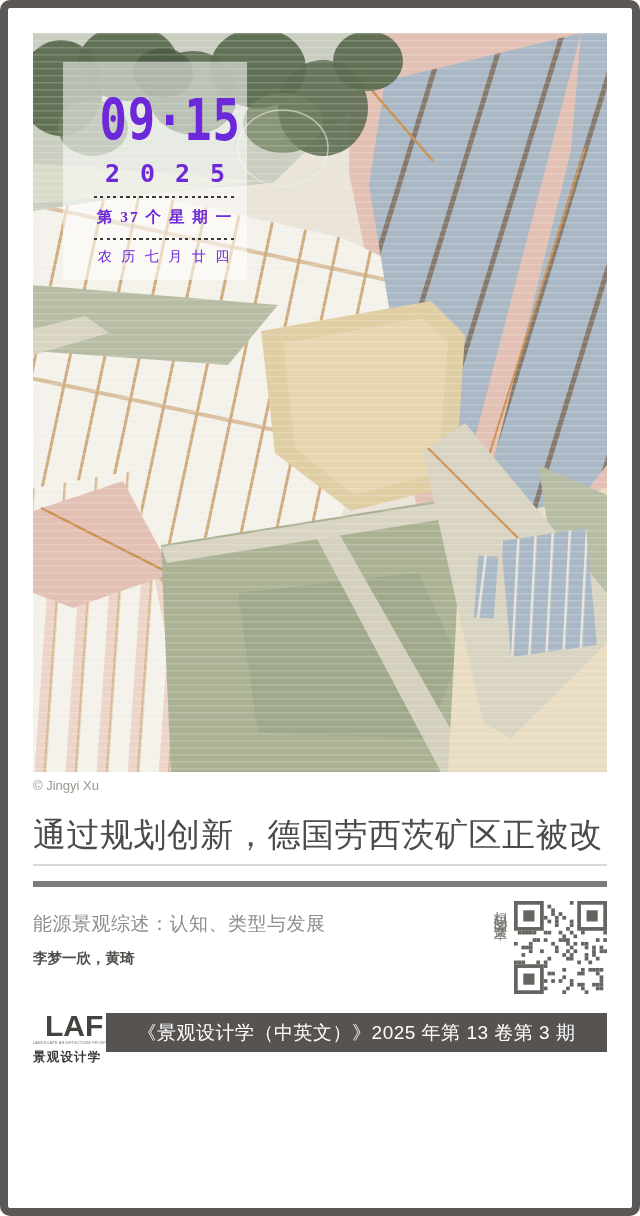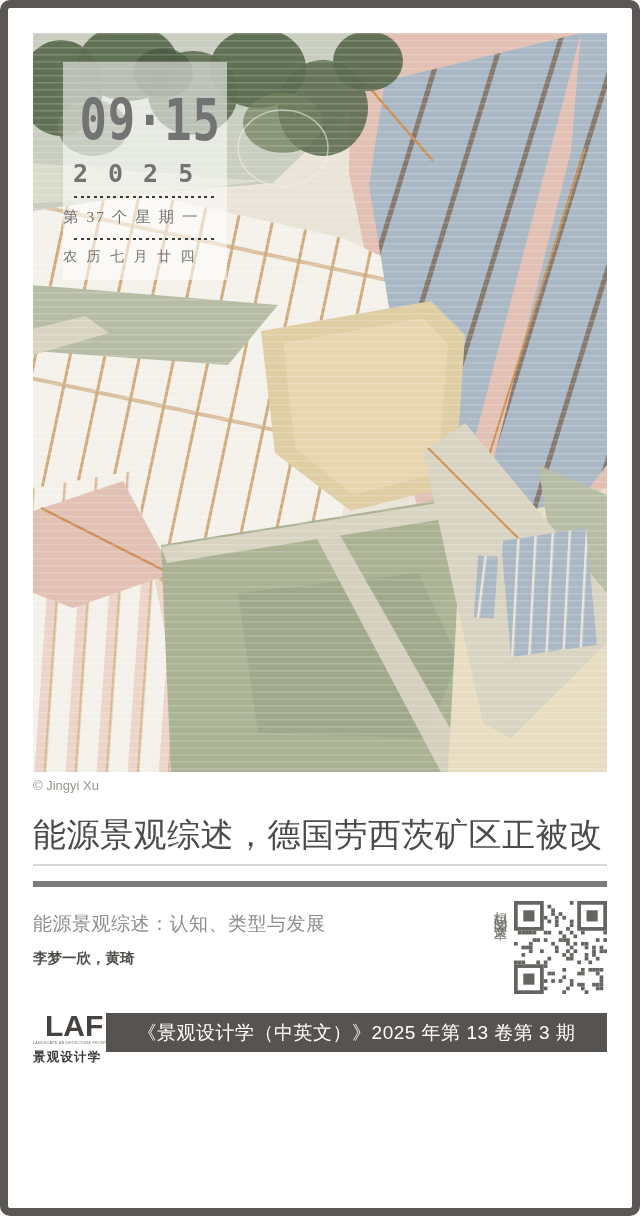--- a/index.html
+++ b/index.html
@@ -1,25 +1,25 @@
 <!DOCTYPE html>
 <html><head>
 <meta charset="utf-8">
 <style>
   html,body{margin:0;padding:0;background:#fff;}
   body{width:640px;height:1216px;font-family:"Liberation Sans",sans-serif;-webkit-font-smoothing:antialiased;}
   .frame{box-sizing:border-box;width:640px;height:1216px;border:8px solid #5a5755;border-radius:10px;background:#fff;padding:25px;overflow:hidden;}
   .illu-wrap{position:relative;width:574px;height:739px;overflow:hidden;}
   .illu-wrap svg{display:block;}
   
-  .date-card{position:absolute;left:30px;top:29px;width:164px;height:218px;background:rgba(255,255,255,.55);color:#737373;text-align:left;}
+  .date-card{position:absolute;left:30px;top:29px;width:164px;height:218px;background:rgba(255,255,255,.55);color:#6d28d9;text-align:center;padding-left:20px;}
   .date-big{margin-top:30px;font-family:"DejaVu Sans Mono",monospace;font-weight:900;font-size:57px;line-height:1;letter-spacing:1px;transform:scaleX(.8);transform-origin:center;}
   .date-year{margin-top:12px;font-family:"DejaVu Sans Mono",monospace;font-weight:700;font-size:25px;line-height:1;letter-spacing:20px;transform:translateX(10px);}
   .dash{margin:10px auto 0;width:142px;height:2px;background:repeating-linear-gradient(90deg,#3b3b36 0 3px,transparent 3px 6.5px);}
-  .date-week{margin-top:9px;font-family:"Liberation Serif",serif;font-weight:400;font-size:15.5px;letter-spacing:2px;}
+  .date-week{margin-top:9px;font-family:"Liberation Serif",serif;font-weight:700;font-size:15.5px;letter-spacing:2px;}
   .date-lunar{margin-top:8px;font-family:"Liberation Serif",serif;font-weight:500;font-size:14px;letter-spacing:3px;}
   
   .credit{margin-top:6px;font-size:13px;color:#9a968f;}
   
   .quote{margin-top:26px;font-family:"Liberation Serif",serif;color:#4b4b49;}
   .quote .line{font-size:33px;line-height:1;letter-spacing:.5px;white-space:nowrap;padding-bottom:12px;border-bottom:2px solid #d9d7d3;margin-bottom:8px;}
   .quote .line.short{display:inline-block;}
   
   .divider{margin-top:15px;height:6px;width:574px;}
   
@@ -150,21 +150,21 @@
       <div class="dash"></div>
       <div class="date-week">第 37 个 星 期 一</div>
       <div class="dash"></div>
       <div class="date-lunar">农 历 七 月 廿 四</div>
     </div>
   </div>
 
   <div class="credit">© Jingyi Xu</div>
 
   <div class="quote">
-    <div class="line">能源景观综述，德国劳西茨矿区正被改</div>
+    <div class="line">通过规划创新，德国劳西茨矿区正被改</div>
   </div>
 
   <div class="divider" style="background: rgb(124, 124, 124);"></div>
 
   <div class="article">
     <div class="art-left">
       <div class="art-title">能源景观综述：认知、类型与发展</div>
       <div class="art-authors">李梦一欣，黄琦</div>
     </div>
     <div class="qr-group">

